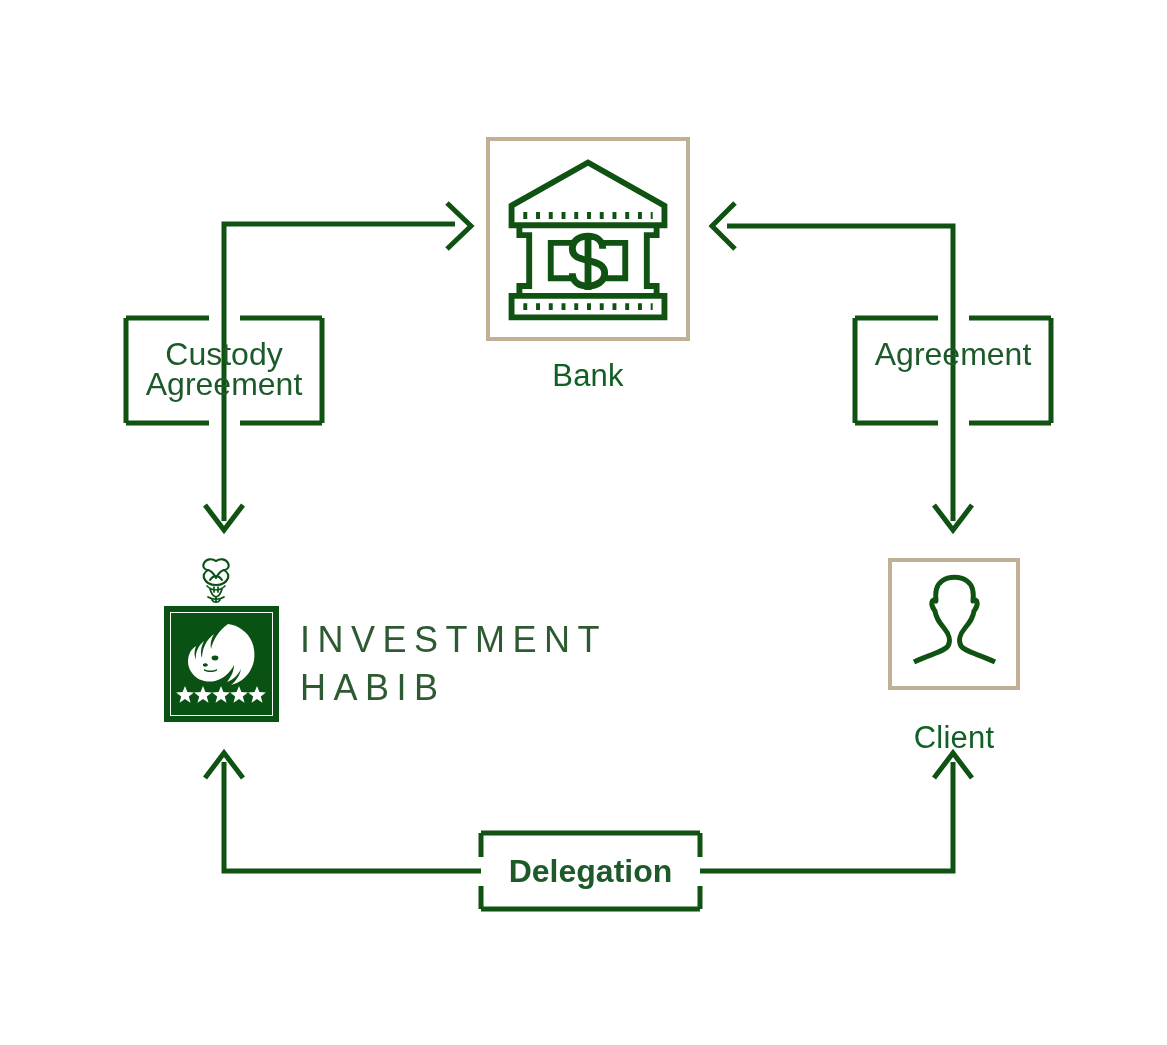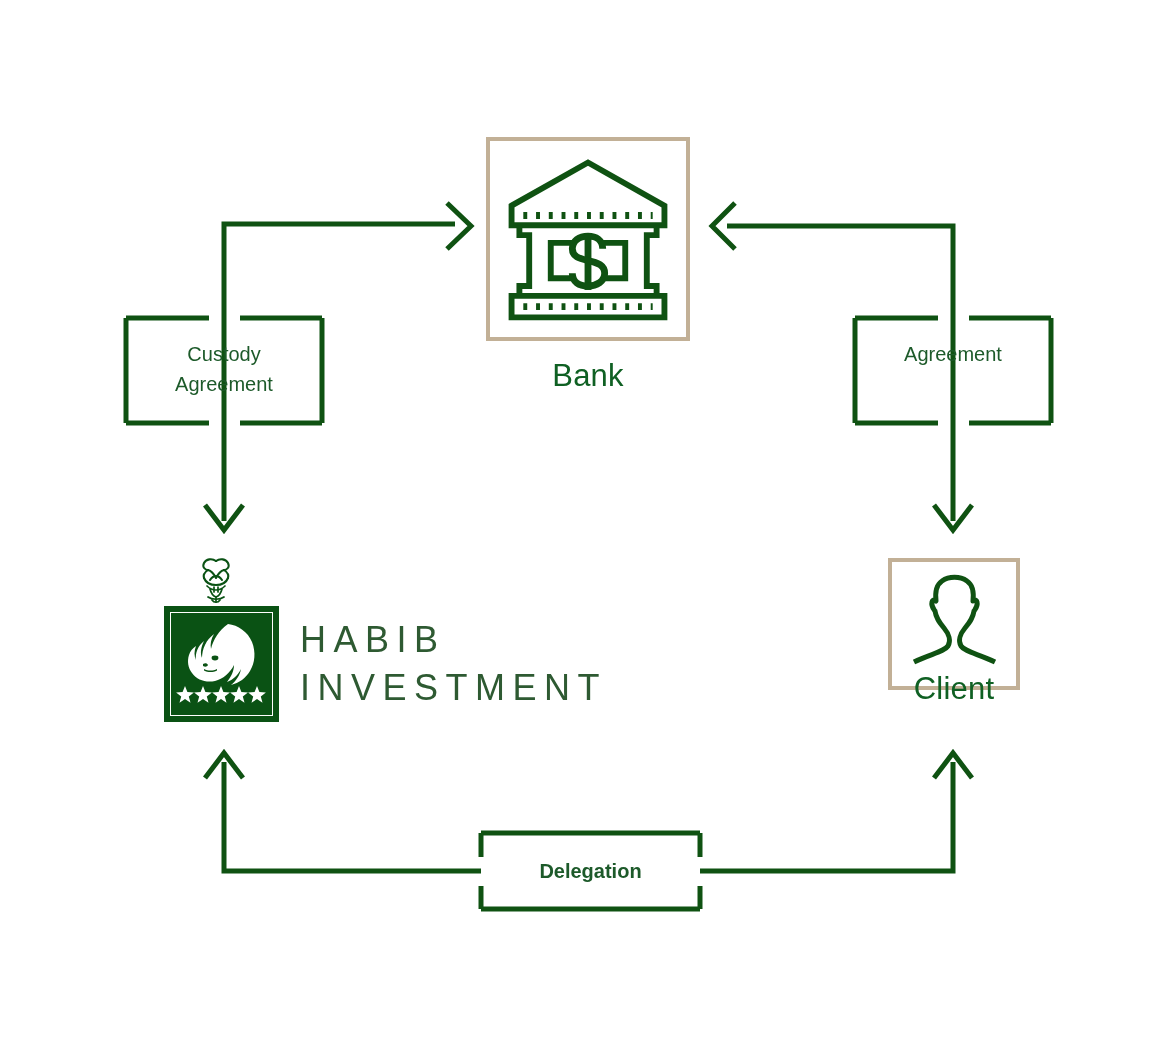--- a/index.html
+++ b/index.html
@@ -41,21 +41,21 @@
     letter-spacing: 0.2px;
     white-space: nowrap;
   }
 
   
   .conn-label {
     position: absolute;
     text-align: center;
     color: #1d5a2a;
     font-family: "Liberation Sans", sans-serif;
-    font-size: 20px;
+    font-size: 32px;
     line-height: 30px;
     white-space: nowrap;
   }
   .conn-label .ln {
     display: block;
   }
 
   
   .icon-frame {
     position: absolute;
@@ -208,21 +208,21 @@
                  C 57 14 68 14 75 19
                  C 81 23 82 30 81 39
                  C 82 38 84 37 85 40
                  C 86 44 84 46 82 49
                  C 81 56 78 60 73 66
                  C 68 72 66 79 69 84
                  C 73 90 87 92 103 100"></path>
       </g>
     </svg>
   </div>
-  <div class="node-label" style="left:888px; top:671px; width:132px;">Client</div>
+  <div class="node-label" style="left:888px; top:720px; width:132px;">Client</div>
 
   <div id="habib-logo">
 
     <svg id="habib-crest" viewBox="0 0 56 52">
       <g fill="none" stroke="#0a5214" stroke-width="2.1" stroke-linecap="round" stroke-linejoin="round">
         <path d="M 28 5 C 24 2 18 3 16 7 C 14 11 17 14 20 14 C 17 16 15 19 16 22"></path>
         <path d="M 28 5 C 32 2 38 3 40 7 C 42 11 39 14 36 14 C 39 16 41 19 40 22"></path>
         <path d="M 20 14 C 24 15 26 18 28 22 C 30 18 32 15 36 14"></path>
         <path d="M 16 22 C 18 27 22 29 28 29 C 34 29 38 27 40 22"></path>
         <path d="M 22 24 C 24 21 26 20 28 20 C 30 20 32 21 34 24"></path>
@@ -284,22 +284,22 @@
           <path d="M 21 2 L 23.4 8.1 L 29.9 8.4 L 24.8 12.4 L 26.5 18.7 L 21 15.1 L 15.5 18.7 L 17.2 12.4 L 12.1 8.4 L 18.6 8.1 Z"></path>
           <path d="M 39 2 L 41.4 8.1 L 47.9 8.4 L 42.8 12.4 L 44.5 18.7 L 39 15.1 L 33.5 18.7 L 35.2 12.4 L 30.1 8.4 L 36.6 8.1 Z"></path>
           <path d="M 57 2 L 59.4 8.1 L 65.9 8.4 L 60.8 12.4 L 62.5 18.7 L 57 15.1 L 51.5 18.7 L 53.2 12.4 L 48.1 8.4 L 54.6 8.1 Z"></path>
           <path d="M 75 2 L 77.4 8.1 L 83.9 8.4 L 78.8 12.4 L 80.5 18.7 L 75 15.1 L 69.5 18.7 L 71.2 12.4 L 66.1 8.4 L 72.6 8.1 Z"></path>
           <path d="M 93 2 L 95.4 8.1 L 101.9 8.4 L 96.8 12.4 L 98.5 18.7 L 93 15.1 L 87.5 18.7 L 89.2 12.4 L 84.1 8.4 L 90.6 8.1 Z"></path>
         </g>
       </svg>
     </div>
 
     <div id="habib-wordmark">
+      <span class="wm-line">INVESTMENT</span>
       <span class="wm-line">HABIB</span>
-      <span class="wm-line">INVESTMENT</span>
     </div>
   </div>
 
   <div class="conn-label" style="left:126px; top:339px; width:196px;">
     <span class="ln">Custody</span>
     <span class="ln">Agreement</span>
   </div>
 
   <div class="conn-label" style="left:855px; top:339px; width:196px;">
     <span class="ln">Agreement</span>

